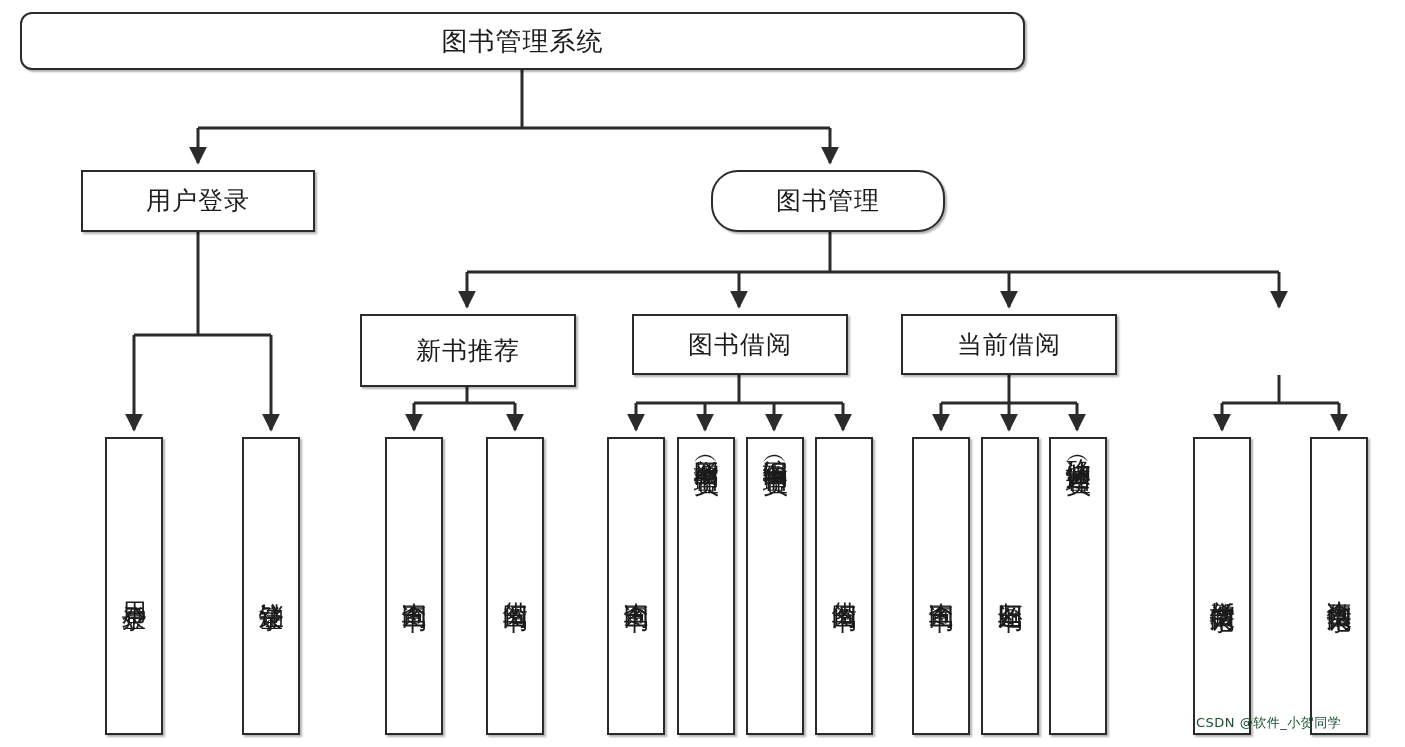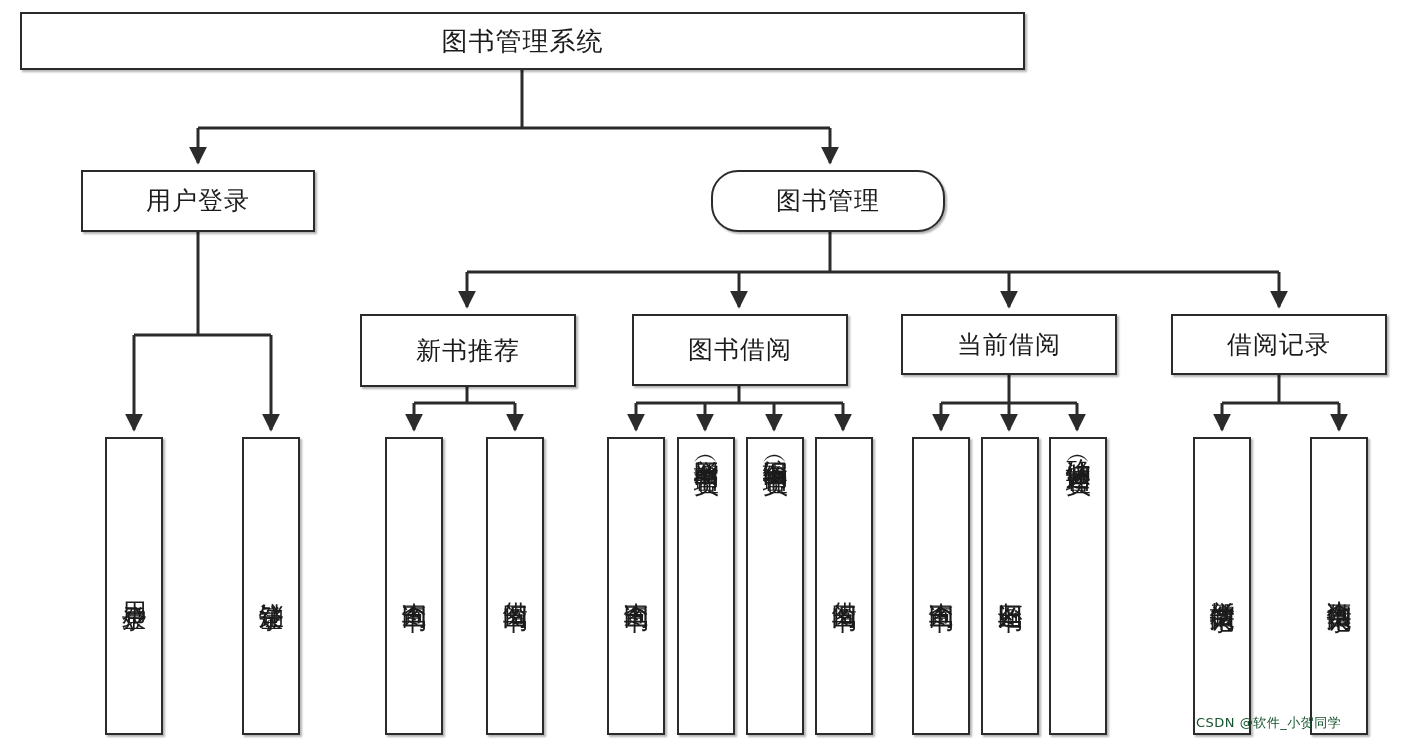--- a/index.html
+++ b/index.html
@@ -120,42 +120,39 @@
       <path d="M 1009 403 L 1009 430" marker-end="url(#arrow)"></path>
       <path d="M 1077 403 L 1077 430" marker-end="url(#arrow)"></path>
 
       <path d="M 1279 375 L 1279 403"></path>
       <path d="M 1222 403 L 1339 403"></path>
       <path d="M 1222 403 L 1222 430" marker-end="url(#arrow)"></path>
       <path d="M 1339 403 L 1339 430" marker-end="url(#arrow)"></path>
     </g>
   </svg>
 
-  <div class="node node-h node-root" style="left:20px; top:12px; width:1005px; height:58px;">
+  <div class="node node-h node-root" style="left:20px; top:12px; width:1005px; height:58px;border-radius:12px;">
     <span class="label">图书管理系统</span>
   </div>
 
   <div class="node node-h" style="left:81px; top:170px; width:234px; height:62px;">
     <span class="label">用户登录</span>
   </div>
   <div class="node node-h" style="left:711px; top:170px; width:234px; height:62px;border-radius:27px;">
     <span class="label">图书管理</span>
   </div>
 
   <div class="node node-h" style="left:360px; top:314px; width:216px; height:73px;">
     <span class="label">新书推荐</span>
   </div>
-  <div class="node node-h" style="left:632px; top:314px; width:216px; height:72px;">
+  <div class="node node-h" style="left:632px; top:314px; width:216px; height:61px;">
     <span class="label">图书借阅</span>
   </div>
   <div class="node node-h" style="left:901px; top:314px; width:216px; height:61px;">
     <span class="label">当前借阅</span>
-  </div>
-  <div class="node node-h" style="left:1171px; top:314px; width:216px; height:61px;">
-    <span class="label">借阅记录</span>
   </div>
 
   <div class="node node-v vcenter" style="left:105px; top:437px; width:58px; height:298px;">
     <span class="label">用户登录</span>
   </div>
   <div class="node node-v vcenter" style="left:242px; top:437px; width:58px; height:298px;">
     <span class="label">注销登录</span>
   </div>
 
   <div class="node node-v vcenter" style="left:385px; top:437px; width:58px; height:298px;">

